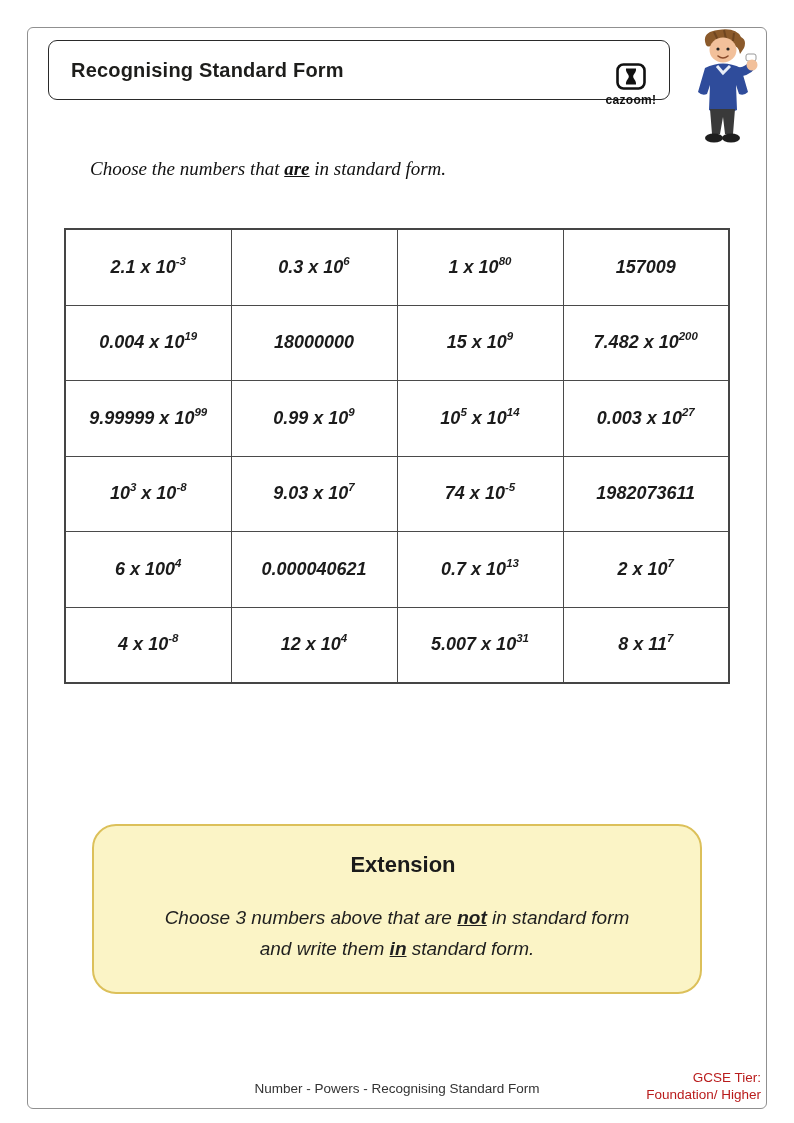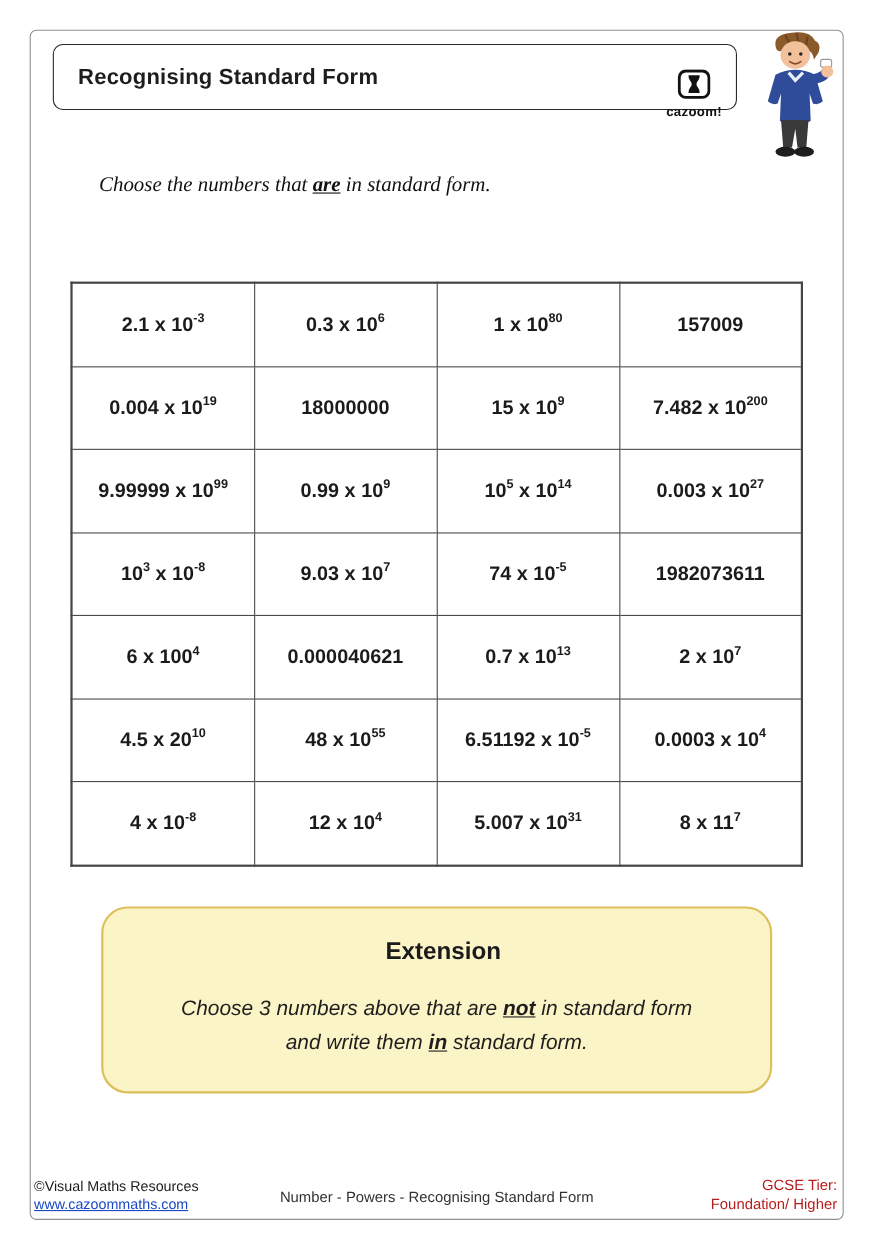--- a/index.html
+++ b/index.html
@@ -41,23 +41,24 @@
   .character { position: absolute; right: 0px; top: 0px; width: 82px; height: 118px; }
   
   .instruction {
     position: absolute; left: 62px; top: 130px; margin: 0;
     font-family: "Liberation Serif", serif; font-style: italic;
     font-size: 19px; color: #111;
   }
   .emph { font-weight: bold; text-decoration: underline; }
   
   .num-table {
-    position: absolute; left: 36px; top: 228px;
+    position: absolute; left: 36px; top: 200px;
     width: 666px; border-collapse: collapse; table-layout: fixed;
     border: 2.4px solid #454545;
+    font-style: italic;
   }
   .num-table td {
     border: 1.4px solid #4a4a4a;
     text-align: center; vertical-align: middle;
     font-size: 18px; font-weight: bold; color: #1b1b1b;
     height: 74.5px; padding: 0 2px;
   }
   .num-table sup {
     font-size: 11.5px; line-height: 0;
     position: relative; top: -1px;
@@ -168,46 +169,36 @@
           <td>74 x 10<sup>-5</sup></td>
           <td>1982073611</td>
         </tr>
         <tr>
           <td>6 x 100<sup>4</sup></td>
           <td>0.000040621</td>
           <td>0.7 x 10<sup>13</sup></td>
           <td>2 x 10<sup>7</sup></td>
         </tr>
         <tr>
-          <td>4.5 x 20<sup>10</sup></td>
-          <td>48 x 10<sup>55</sup></td>
-          <td>6.51192 x 10<sup>-5</sup></td>
-          <td>0.0003 x 10<sup>4</sup></td>
-        </tr>
-        <tr>
           <td>4 x 10<sup>-8</sup></td>
           <td>12 x 10<sup>4</sup></td>
           <td>5.007 x 10<sup>31</sup></td>
           <td>8 x 11<sup>7</sup></td>
         </tr>
       </tbody>
   </table>
 
   <div class="extension">
     <h2>Extension</h2>
     <div class="ext-body">
       <p class="ext-line"><span>Choose 3 numbers above that are </span><span class="emph">not</span><span> in standard form</span></p>
       <p class="ext-line"><span>and write them </span><span class="emph">in</span><span> standard form.</span></p>
     </div>
   </div>
 
-  <div class="footer-left">
-    <span>©Visual Maths Resources</span><br>
-    <a href="#" class="footer-link">www.cazoommaths.com</a>
-  </div>
 
   <div class="footer-center">Number - Powers - Recognising Standard Form</div>
 
   <div class="footer-right">
     <span>GCSE Tier:</span><br>
     <span>Foundation/ Higher</span>
   </div>
 
 </div>
 

